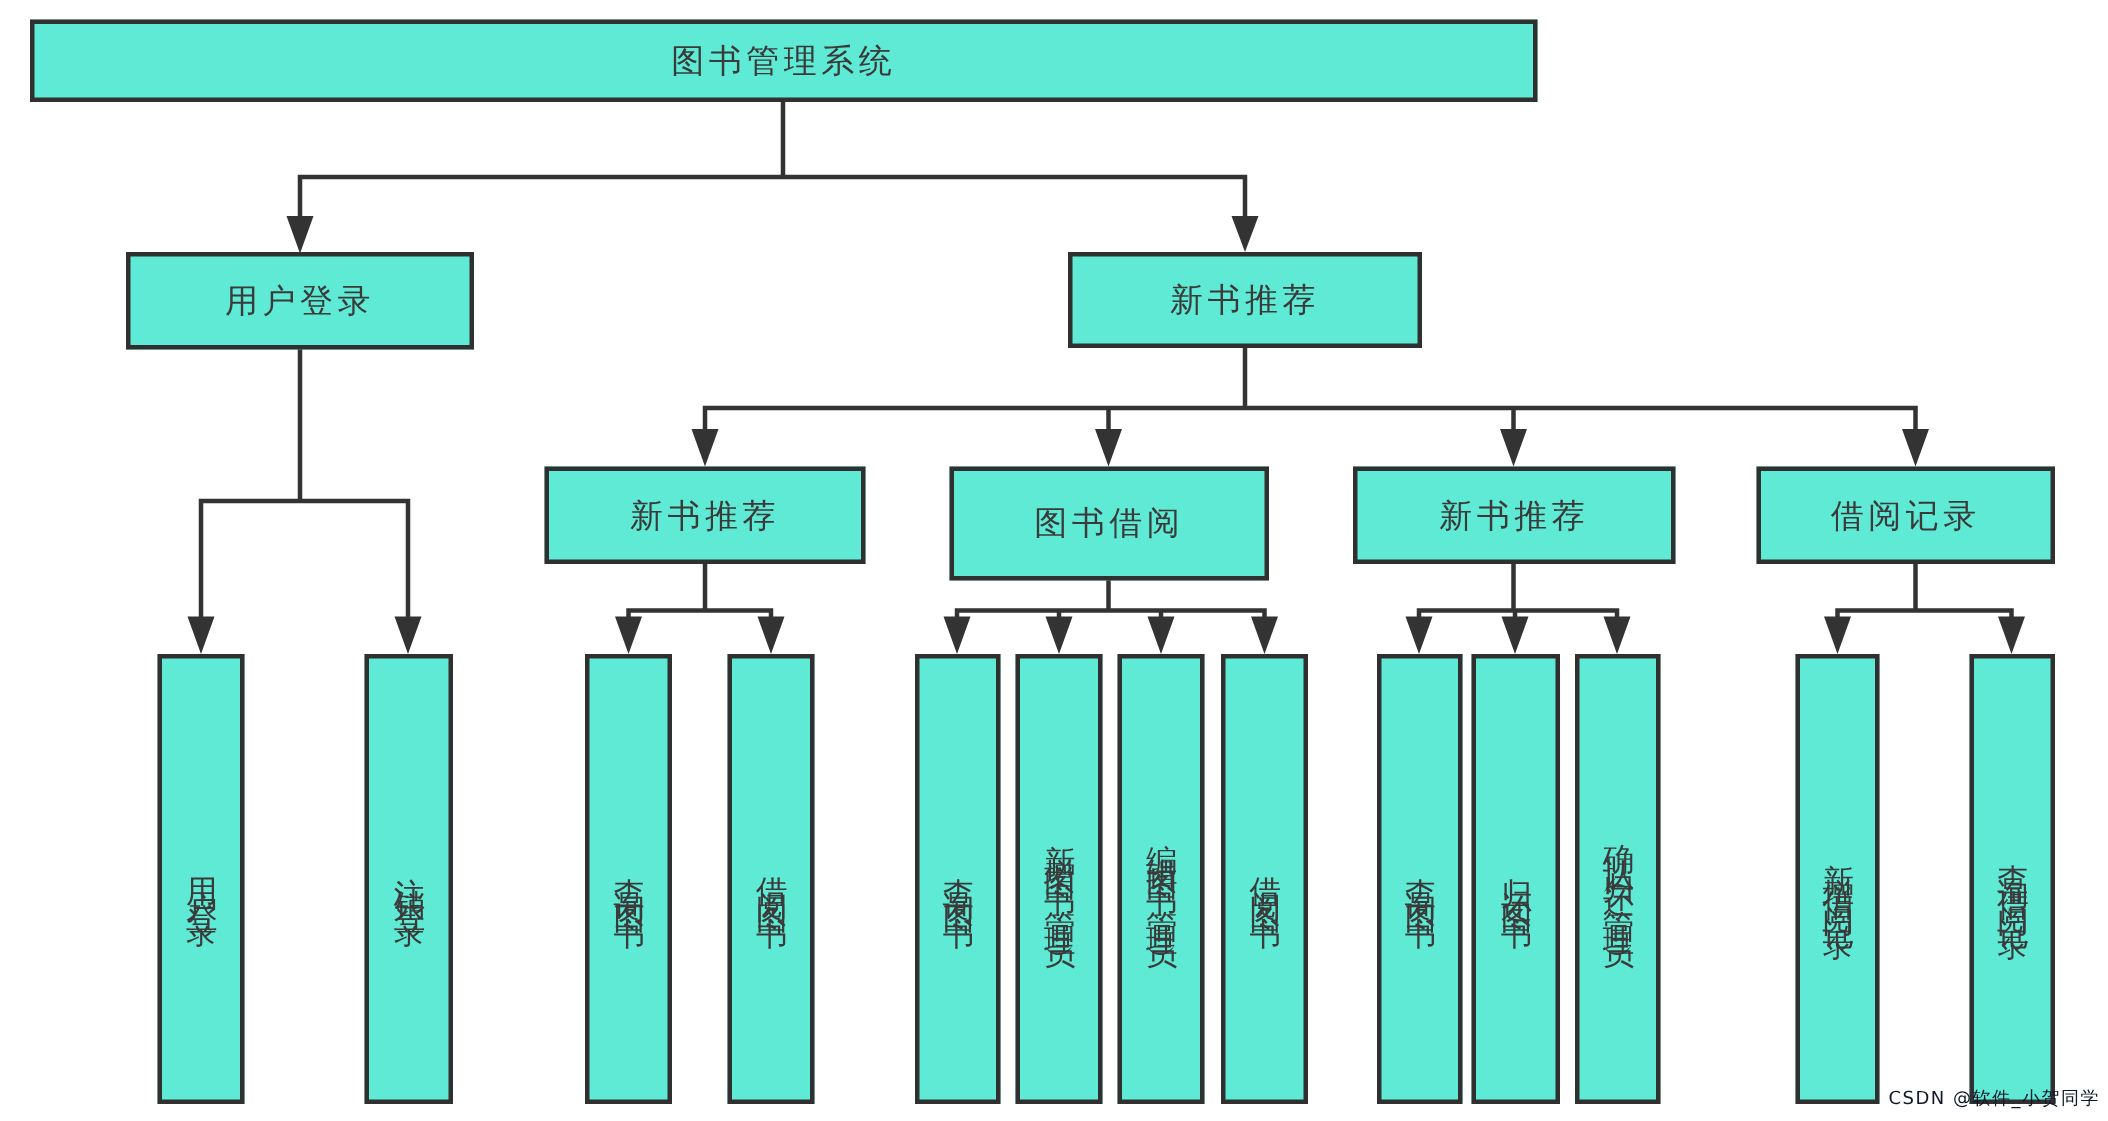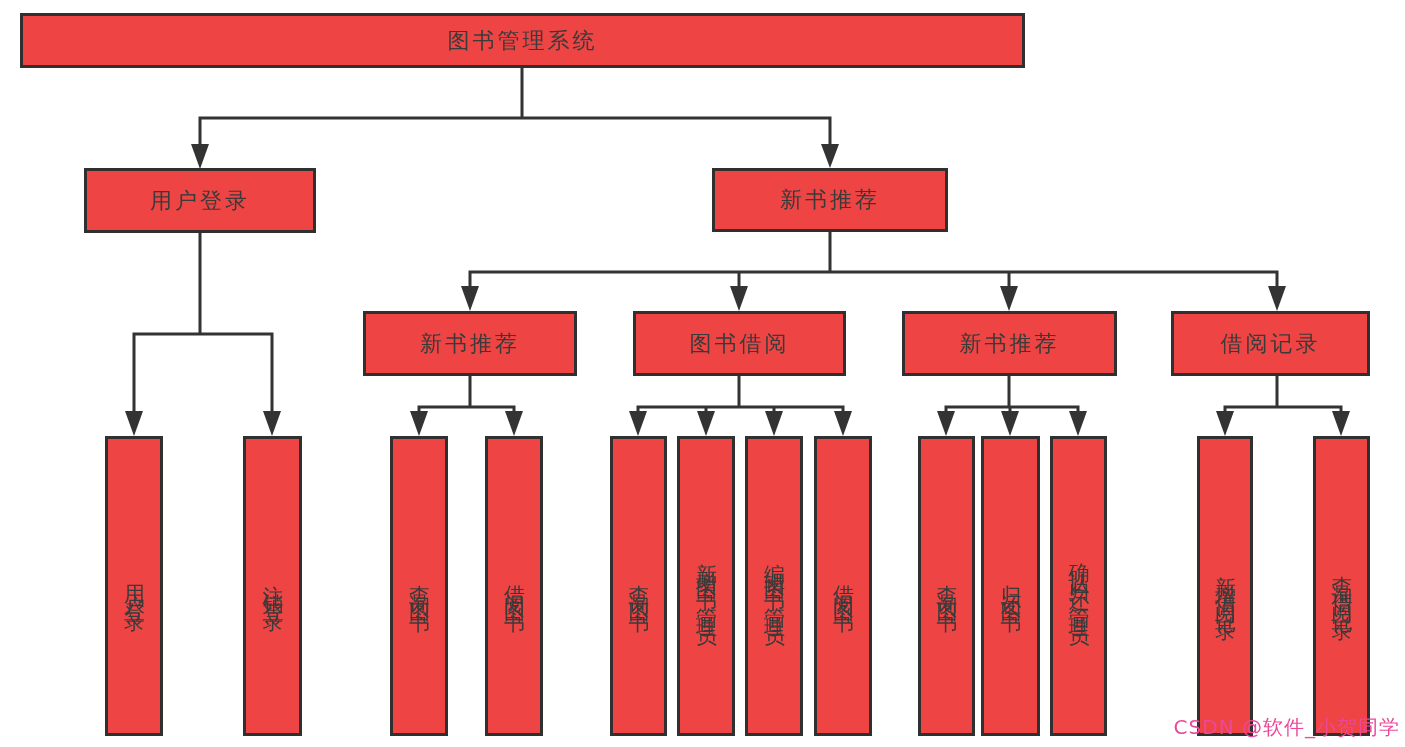--- a/index.html
+++ b/index.html
@@ -8,21 +8,21 @@
     position: relative;
     width: 1405px;
     height: 747px;
     background: #ffffff;
     overflow: hidden;
   }
   .node {
     position: absolute;
     box-sizing: border-box;
     border: 3px solid #303030;
-    background: #ef4444;
+    background: #5eead4;
     display: flex;
     align-items: center;
     justify-content: center;
     color: #3a3a3a;
   }
   .hnode { font-size: 22px; letter-spacing: 3px; white-space: nowrap; }
   .leaf  { font-size: 21px; }
   .leaf .vtext {
     writing-mode: vertical-rl;
     line-height: 1;
@@ -39,22 +39,22 @@
     stroke: #333333;
     stroke-width: 3;
     fill: none;
     stroke-linecap: square;
   }
   #connectors polygon { fill: #333333; stroke: none; }
   .watermark {
     position: absolute;
     right: 5px;
     bottom: 6px;
-    font-size: 20px;
-    color: #ec4899;
+    font-size: 12px;
+    color: #0f172a;
     letter-spacing: 1px;
     white-space: nowrap;
   }
 </style>
 </head>
 <body>
 
 <div id="stage">
 
   <svg id="connectors" viewBox="0 0 1405 747">
@@ -100,21 +100,21 @@
   <div class="node hnode" style="left:84px; top:168px; width:232px; height:65px;">
     <span>用户登录</span>
   </div>
   <div class="node hnode" style="left:712px; top:168px; width:236px; height:64px;">
     <span>新书推荐</span>
   </div>
 
   <div class="node hnode" style="left:363px; top:311px; width:214px; height:65px;text-align:right;">
     <span>新书推荐</span>
   </div>
-  <div class="node hnode" style="left:633px; top:311px; width:213px; height:65px;">
+  <div class="node hnode" style="left:633px; top:311px; width:213px; height:76px;">
     <span>图书借阅</span>
   </div>
   <div class="node hnode" style="left:902px; top:311px; width:215px; height:65px;">
     <span>新书推荐</span>
   </div>
   <div class="node hnode" style="left:1171px; top:311px; width:199px; height:65px;">
     <span>借阅记录</span>
   </div>
 
   <div class="node leaf" style="left:105px; top:436px; width:58px; height:300px;">

